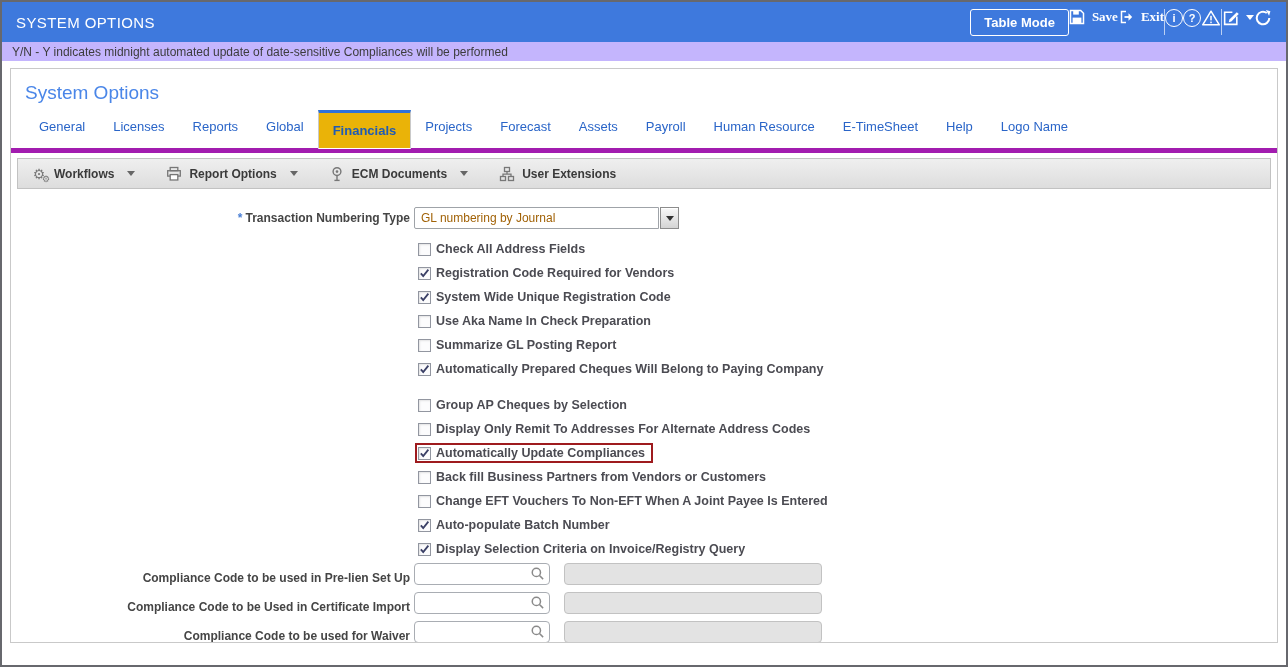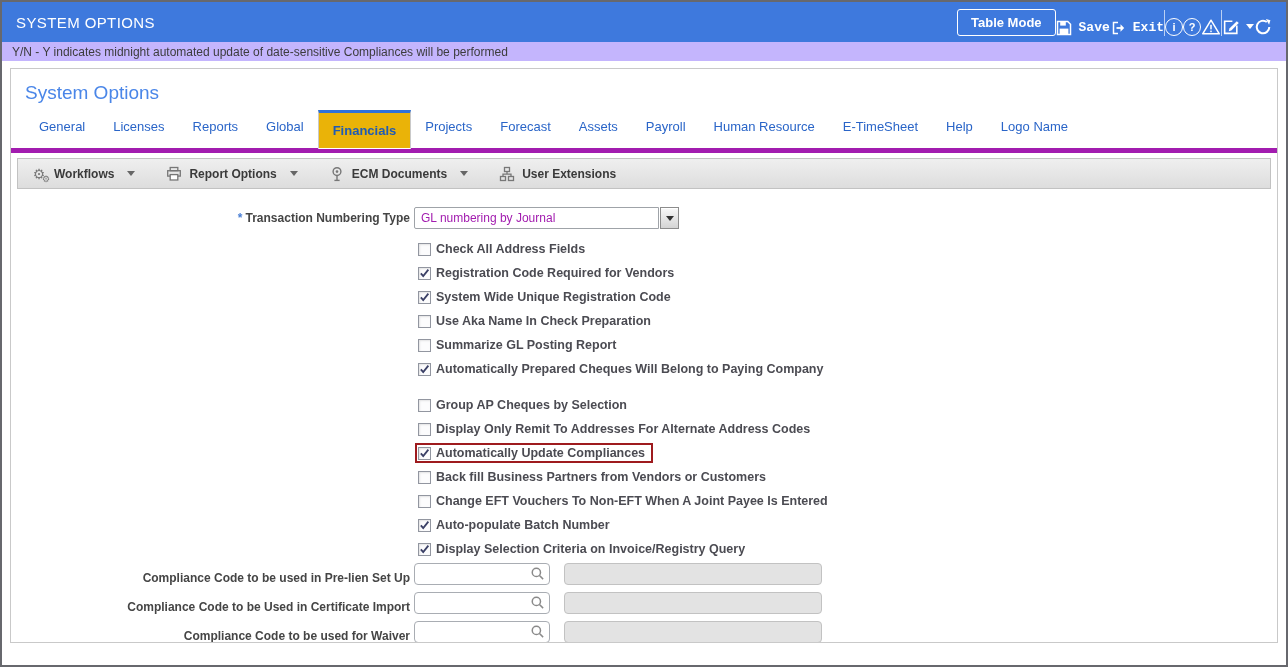--- a/index.html
+++ b/index.html
@@ -10,29 +10,29 @@
     position:relative; width:1288px; height:667px;
     border:2px solid #67686d; background:#fff; overflow:hidden;
   }
 
   
   .titlebar {
     height:40px; background:#3e79dd; display:flex;
     align-items:center; justify-content:space-between; padding:0 14px;
   }
   .titlebar-title { color:#fff; font-size:15px; letter-spacing:.4px; }
-  .tb-actions { display:flex; align-items:flex-end; }
+  .tb-actions { display:flex; align-items:flex-start; }
   .btn-outline {
     border:1px solid #fff; border-radius:3px; background:transparent;
     color:#fff; font-weight:bold; font-size:13px; padding:5px 13px;
     font-family:inherit; cursor:pointer;
   }
   .tb-btn {
     display:flex; align-items:center; gap:7px; color:#fff; font-weight:bold;
-    font-size:13px; background:none; border:none; font-family:Liberation Mono, monospace; cursor:pointer;
+    font-size:13px; background:none; border:none; font-family:Liberation Serif, serif; cursor:pointer;
   }
   .vsep { width:1px; height:26px; background:rgba(255,255,255,.65); }
   .circ {
     width:18px; height:18px; border:1.5px solid #fff; border-radius:50%;
     color:#fff; font-size:11px; font-weight:bold; display:flex;
     align-items:center; justify-content:center; background:none; font-family:inherit; cursor:pointer;
   }
   .icon-btn { background:none; border:none; display:flex; align-items:center; gap:6px; cursor:pointer; }
   .caret { width:0; height:0; border-left:4px solid transparent; border-right:4px solid transparent; border-top:5px solid #fff; display:inline-block; }
   .caret.gray { border-top-color:#666; }
@@ -75,21 +75,21 @@
   .form-area { padding-top:18px; }
   .frow { display:flex; align-items:center; }
   .label-col {
     width:399px; text-align:right; font-weight:bold; color:#454545; font-size:12px; flex:none; white-space:nowrap;
   }
   .req { color:#4a7fd4; margin-right:3px; }
 
   .combobox { margin-left:4px; display:flex; height:22px; }
   .combo-value {
     width:245px; border:1px solid #9fa3a8; background:#fff; font-size:12px;
-    padding:3px 6px; border-radius:2px 0 0 2px; color:#a21caf; white-space:nowrap; overflow:hidden;
+    padding:3px 6px; border-radius:2px 0 0 2px; color:#a16207; white-space:nowrap; overflow:hidden;
   }
   .combo-btn {
     width:19px; margin-left:1px; border:1px solid #8c8c8c; background:linear-gradient(#f9f9f9,#d4d4d4);
     display:flex; align-items:center; justify-content:center; cursor:pointer;
     box-shadow:inset 0 1px 0 #fff;
   }
   .combo-btn .caret { border-top-color:#333; }
 
   .cbgroups { margin-left:404px; margin-top:10px; }
   .cbgroup + .cbgroup { margin-top:16px; }

